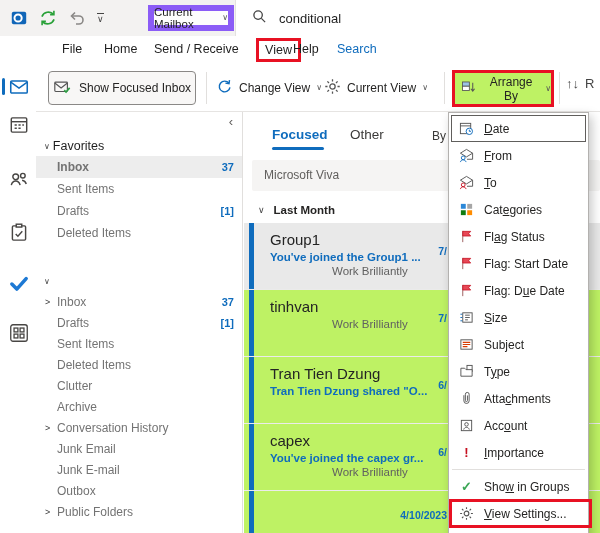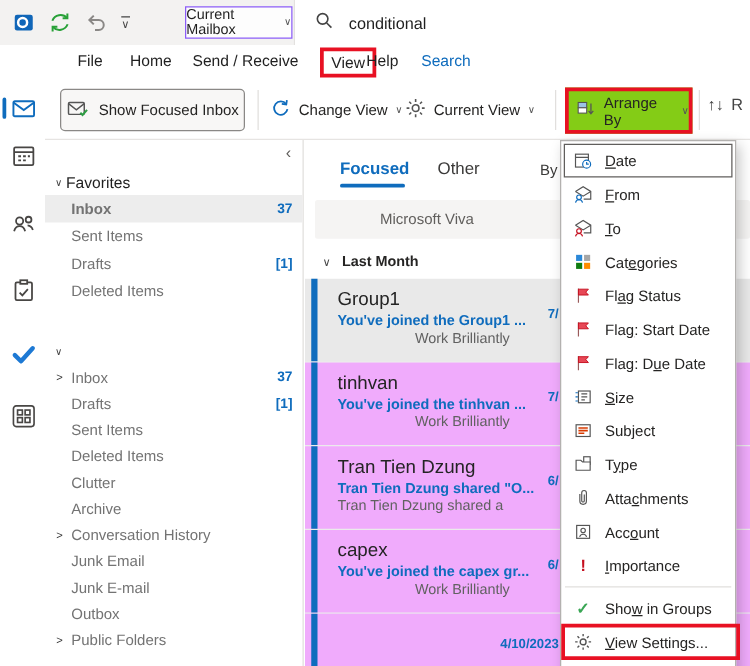--- a/index.html
+++ b/index.html
@@ -6,21 +6,21 @@
   html,body { width:600px; height:533px; }
   body { font-family:"Liberation Sans", sans-serif; color:#252423; background:#fff; overflow:hidden; }
   .app { position:relative; width:600px; height:533px; background:#fff; }
 
   
   .titlebar { position:absolute; left:0; top:0; width:600px; height:36px; background:#f3f2f1; }
   .qat { position:absolute; left:10px; top:0; height:36px; display:flex; align-items:center; gap:11px; }
   .qat .ic { width:18px; height:18px; display:flex; align-items:center; justify-content:center; }
   .qat-overflow { font-size:9px; color:#444; border-top:1.5px solid #444; line-height:8px; padding-top:1px; }
   .mailbox-dd { position:absolute; left:148px; top:5px; width:86px; height:26px; background:#fdfdfd;
-    border:1px solid #8b5cf6; display:flex; align-items:center; justify-content:center; gap:19px;
+    border:6px solid #8b5cf6; display:flex; align-items:center; justify-content:center; gap:19px;
     font-size:11.5px; color:#1f1f1f; }
   .caret { font-size:8px; color:#555; line-height:1; }
   .searchbox { position:absolute; left:235px; top:0; width:365px; height:36px; background:#ffffff;
     border-left:1px solid #e3e1df; display:flex; align-items:center; gap:12px; padding-left:16px;
     font-size:13px; color:#1f1f1f; }
 
   
   .tabrow { position:absolute; left:0; top:36px; width:600px; height:28px; background:#fff; }
   .tab { position:absolute; top:6px; font-size:12.5px; color:#1f1f1f; }
   .tab-search { color:#0f6cbd; }
@@ -29,21 +29,21 @@
   .view-tab-box .tab { position:static; }
 
   
   .ribbon { position:absolute; left:0; top:64px; width:600px; height:48px; background:#fff;
     border-bottom:1px solid #e6e4e2; }
   .sfi-btn { position:absolute; left:48px; top:7px; height:34px; border:1px solid #8a8886; border-radius:4px;
     background:#f8f7f6; display:flex; align-items:center; gap:8px; padding:0 4px; font-size:12px; }
   .rib-sep { position:absolute; top:8px; width:1px; height:32px; background:#e1dfdd; }
   .rib-btn { position:absolute; top:7px; height:34px; display:flex; align-items:center; gap:6px; font-size:12px; }
   .arrange-box { position:absolute; left:452px; top:6px; width:102px; height:37px; border:3px solid #e81123;
-    background:#84cc16; display:flex; align-items:center; gap:6px; padding-left:5px; font-size:12px; }
+    background:#bef264; display:flex; align-items:center; gap:6px; padding-left:5px; font-size:12px;text-align:center; }
   .reverse-sort { position:absolute; left:566px; top:12px; font-size:13px; color:#444;
     display:flex; gap:6px; align-items:center; }
 
   
   .rail { position:absolute; left:0; top:36px; width:36px; height:497px; background:#fff; }
   .rail-item { position:absolute; left:8px; width:22px; height:22px; }
   .rail-indicator { position:absolute; left:2px; top:42px; width:3px; height:17px; background:#0f6cbd; border-radius:2px; }
 
   
   .folderpane { position:absolute; left:36px; top:112px; width:207px; height:421px; background:#fff;
@@ -64,25 +64,25 @@
 
   
   .msglist { position:absolute; left:244px; top:112px; width:356px; height:421px; background:#fff; }
   .list-tabs { position:relative; height:46px; }
   .lt-focused { position:absolute; left:28px; top:15px; font-size:13.5px; font-weight:bold; color:#0f6cbd; }
   .lt-underline { position:absolute; left:28px; top:35px; width:52px; height:3px; background:#0f6cbd; border-radius:2px; }
   .lt-other { position:absolute; left:106px; top:15px; font-size:13.5px; color:#3b3a39; }
   .lt-by { position:absolute; left:188px; top:17px; font-size:12px; color:#3b3a39; }
   .banner { margin:2px 0 0 8px; background:#f5f4f3; border-radius:2px; padding:7px 12px; }
   .banner-title { font-size:12px; font-weight:bold; color:#1f1f1f; line-height:1.4; }
-  .banner-src { font-size:12px; color:#605e5c; line-height:1.4;margin-left:40px; }
+  .banner-src { font-size:12px; color:#605e5c; line-height:1.4; }
   .group-header { height:26px; display:flex; align-items:center; gap:9px; padding-left:14px; margin-top:6px; }
   .group-header .tree-chev { font-size:9px; }
   .group-label { font-size:11.5px; font-weight:bold; color:#252423; }
-  .msg { position:relative; height:67px; padding:8px 150px 0 26px; border-bottom:1px solid #ebebeb; background:#f0abfc; }
+  .msg { position:relative; height:67px; padding:8px 150px 0 26px; border-bottom:1px solid #ebebeb; background:#bef264; }
   .msg.selected { background:#e9e9e9; }
   .unread-bar { position:absolute; left:5px; top:0; bottom:0; width:5px; background:#0f6cbd; }
   .m-sender { font-size:15px; color:#242424; line-height:1.25; white-space:nowrap; overflow:hidden; }
   .m-subject { font-size:11.5px; font-weight:bold; color:#0f6cbd; line-height:1.3; white-space:nowrap; overflow:hidden; }
   .m-preview { font-size:11.5px; color:#616161; line-height:1.3; white-space:nowrap; overflow:hidden; }
   .m-preview.indent { padding-left:62px; }
   .m-date { position:absolute; right:153px; top:22px; font-size:10.5px; font-weight:bold; color:#0f6cbd; white-space:nowrap; }
   .msg:last-child .m-date { top:18px; }
 
   
@@ -354,29 +354,27 @@
     <div class="msg selected">
       <div class="unread-bar"></div>
       <div class="m-sender">Group1</div>
       <div class="m-subject">You've joined the Group1 ...</div>
       <div class="m-preview indent">Work Brilliantly</div>
       <div class="m-date">7/</div>
     </div>
     <div class="msg">
       <div class="unread-bar"></div>
       <div class="m-sender">tinhvan</div>
-      <div class="m-subject">You've joined the tinhvan ...</div>
       <div class="m-preview indent">Work Brilliantly</div>
       <div class="m-date">7/</div>
     </div>
     <div class="msg">
       <div class="unread-bar"></div>
       <div class="m-sender">Tran Tien Dzung</div>
       <div class="m-subject">Tran Tien Dzung shared "O...</div>
-      <div class="m-preview">Tran Tien Dzung shared a</div>
       <div class="m-date">6/</div>
     </div>
     <div class="msg">
       <div class="unread-bar"></div>
       <div class="m-sender">capex</div>
       <div class="m-subject">You've joined the capex gr...</div>
       <div class="m-preview indent">Work Brilliantly</div>
       <div class="m-date">6/</div>
     </div>
     <div class="msg">

